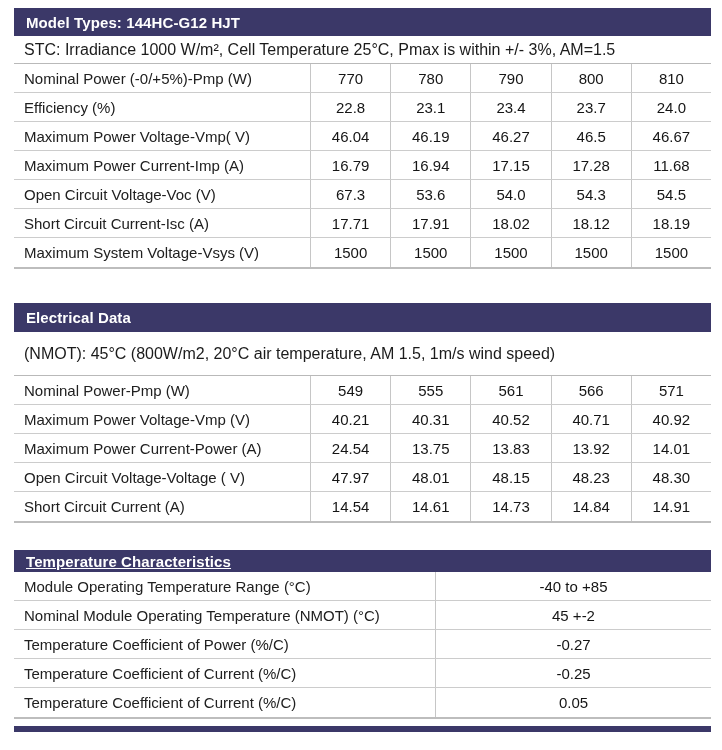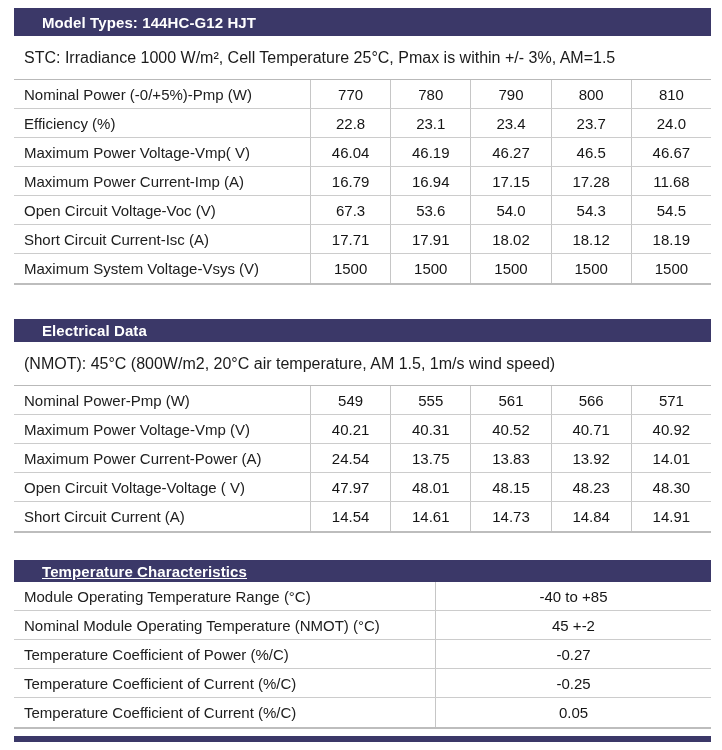--- a/index.html
+++ b/index.html
@@ -16,27 +16,27 @@
   .section { width: 697px; }
 
   .section-header {
     height: 28px;
     background: #3b3868;
     color: #ffffff;
     font-size: 15px;
     font-weight: bold;
     display: flex;
     align-items: center;
-    padding-left: 28px;
+    padding-left: 12px;
     box-sizing: border-box;
     letter-spacing: 0.1px;
   }
 
   .subtitle {
-    height: 44px;
+    height: 28px;
     display: flex;
     align-items: center;
     padding-left: 10px;
     box-sizing: border-box;
     font-size: 16px;
     color: #1b1b1b;
     border-bottom: 1px solid #b9b9b9;
     background: #ffffff;
   }
 
@@ -62,21 +62,21 @@
     white-space: nowrap;
   }
   .cell.label { padding-left: 10px; color: #202020; }
   .cell.val { justify-content: center; color: #151515; }
   .cell + .cell { border-left: 1px solid #c6c6c6; }
 
   .gap-a { height: 34px; }
   .gap-b { height: 27px; }
   .gap-c { height: 7px; }
 
-  .t2-header { height: 23px; }
+  .t2-header { height: 29px; }
   .t2-subtitle { height: 44px; }
   .t3-header { height: 22px; text-decoration: underline; }
 
   .partial-bar {
     height: 6px;
     background: #3b3868;
     width: 697px;
   }
 </style>
 </head>

